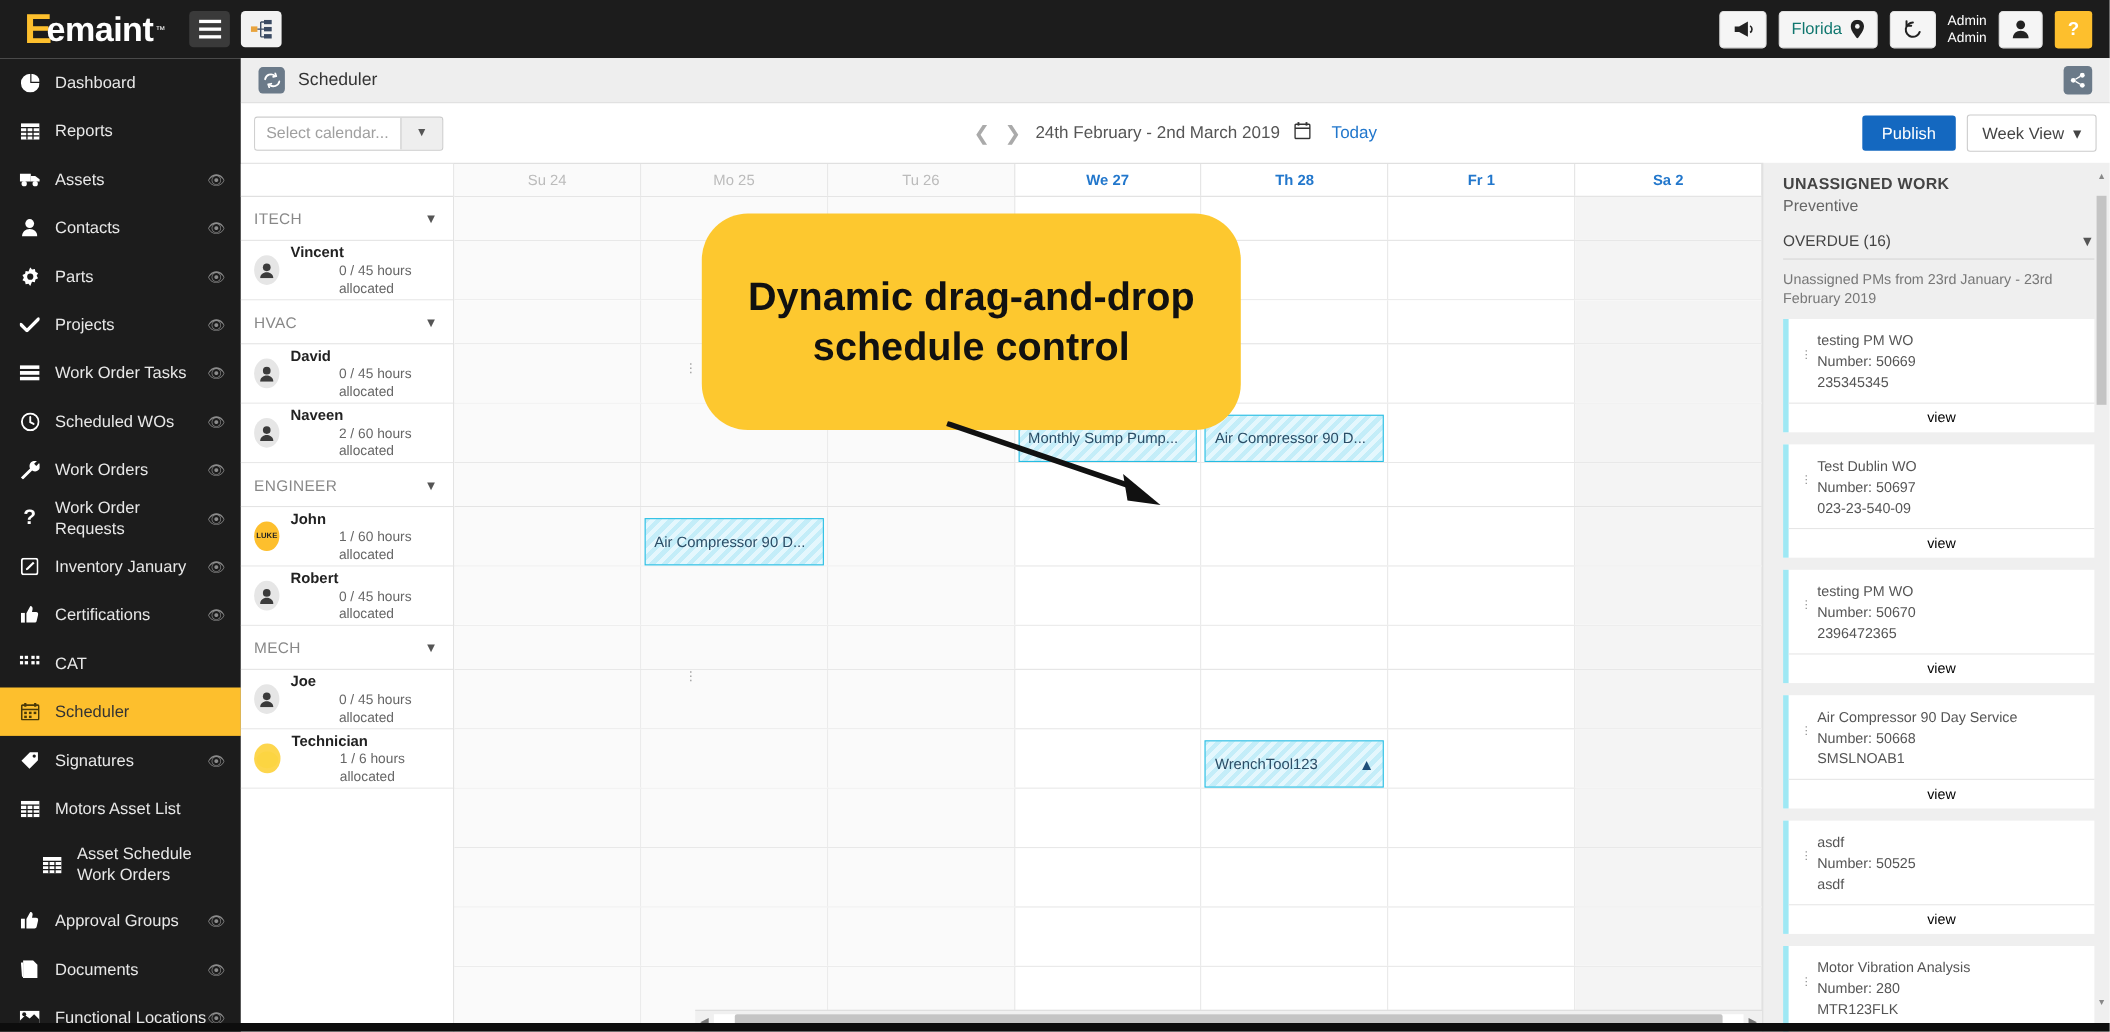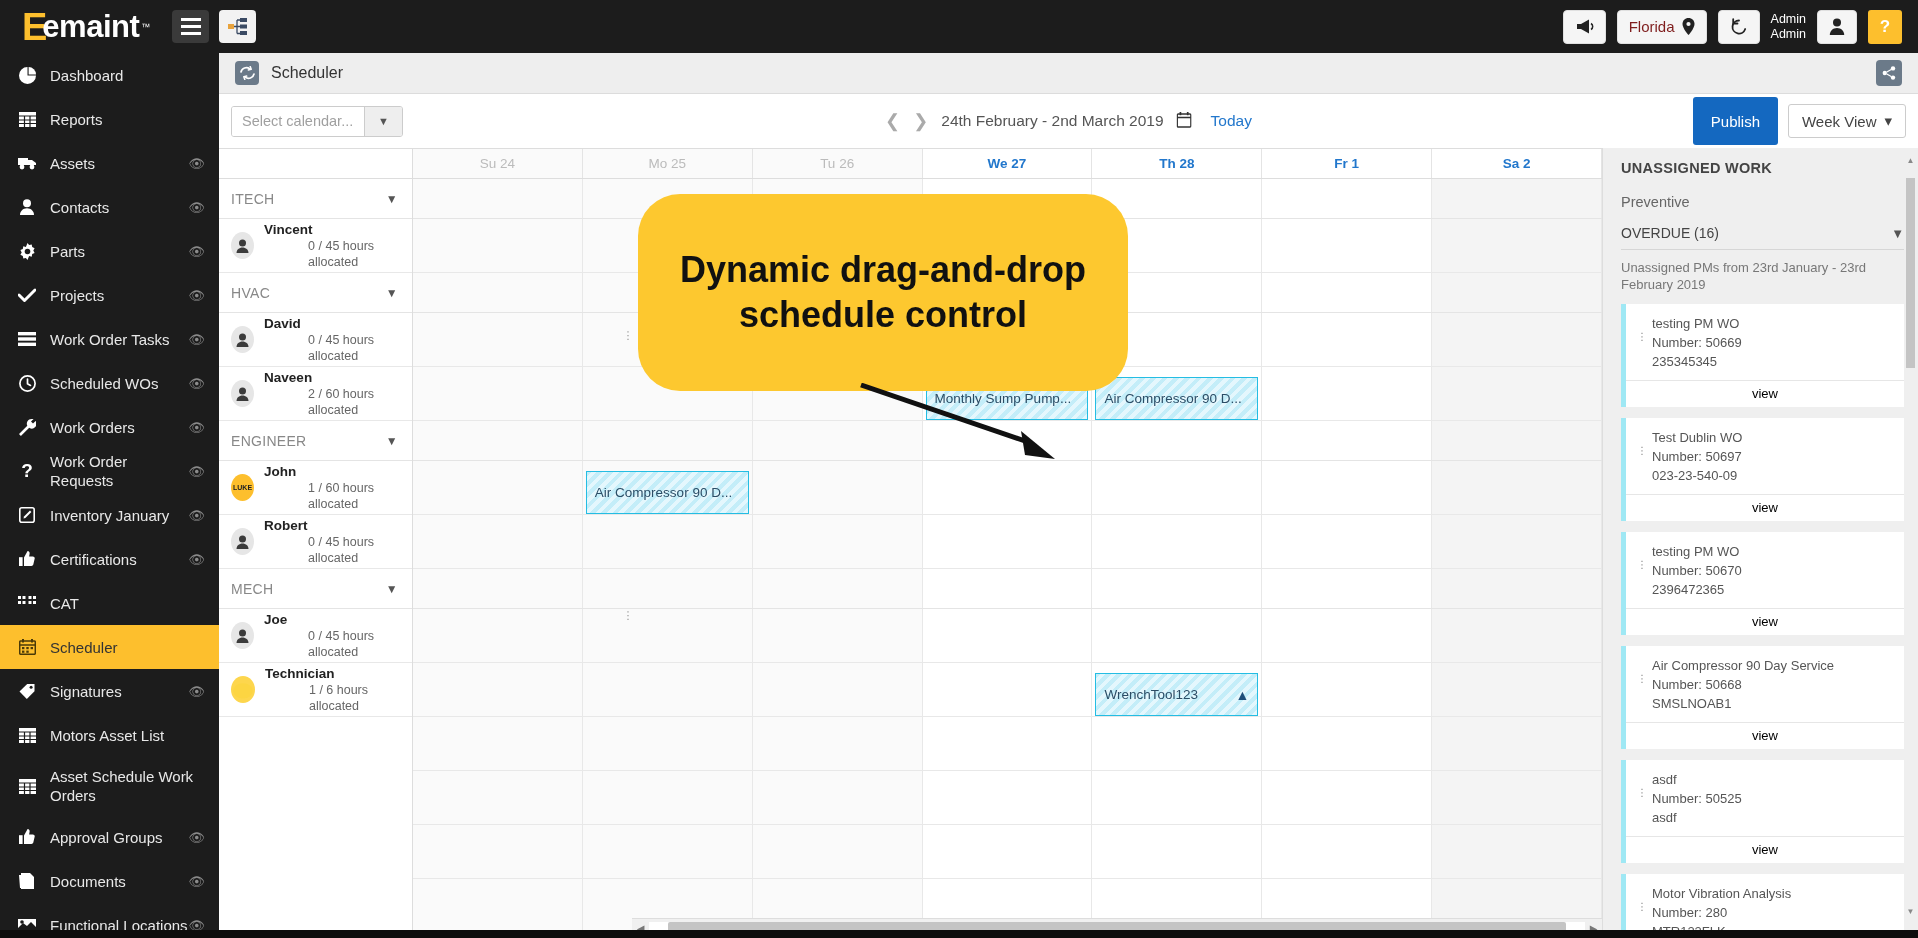--- a/index.html
+++ b/index.html
@@ -36,41 +36,41 @@
     border-radius: 4px; display: flex; align-items: center; justify-content: center;
     cursor: pointer;
   }
   .topbar-right {
     margin-left: auto; display: flex; align-items: center; gap: 11px; padding-right: 16px;
   }
   .tb-btn {
     background: #f5f5f5; border: 1px solid #e0e0e0; border-radius: 4px;
     height: 34px; min-width: 36px; display: flex; align-items: center;
     justify-content: flex-start; gap: 7px; padding: 12px 11px; cursor: pointer;
-    font-size: 15px; color: #7f1d1d;
+    font-size: 15px; color: #0f766e;
   }
   .user-name {
     color: #fff; font-size: 12.5px; line-height: 15px; text-align: center;
   }
   .help-btn {
     background: #fdbf2d; color: #fff; font-weight: bold; font-size: 17px;
     width: 34px; height: 34px; border-radius: 3px; display:flex;
     align-items:center; justify-content:center; cursor: pointer;
   }
 
   
   .sidebar {
     position: absolute; top: 53px; left: 0; width: 219px; height: 885px;
     background: #1c1c1c; overflow: hidden;
   }
   .nav-item {
     height: 44px; display: flex; align-items: center; padding: 0 14px;
     color: #e8e8e8; font-size: 15px; cursor: pointer; position: relative;
   }
-  .nav-item.two-line { height: 58px; }
+  .nav-item.two-line { height: 58px; margin-left: 20px; }
   .nav-item.active { background: #fdbf2d; color: #333; }
   .nav-ic {
     width: 26px; min-width: 26px; margin-right: 10px; display: flex;
     align-items: center; justify-content: center; font-size: 16px;
   }
   .nav-label { flex: 1; line-height: 19px; }
   .eye {
     opacity: 0.55; font-size: 13px; margin-left: auto;
   }
 
@@ -117,21 +117,21 @@
     position: absolute; left: 50%; transform: translateX(-50%);
     display: flex; align-items: center; gap: 13px;
   }
   .nav-arrow { color: #aaa; font-size: 18px; cursor: pointer; }
   .date-range { font-size: 15.5px; color: #555; white-space: nowrap; }
   .cal-ic { color: #444; font-size: 15px; cursor: pointer; }
   .today-link { color: #2277cc; font-size: 15.5px; cursor: pointer; margin-left: 6px; }
   .tb-right { margin-left: auto; display: flex; align-items: center; gap: 10px; }
   .publish-btn {
     background: #1468c0; color: #fff; border: none; border-radius: 3px;
-    height: 48px; padding: 0 18px; font-size: 15px; cursor: pointer;
+    height: 32px; padding: 0 18px; font-size: 15px; cursor: pointer;
     font-family: inherit;
   }
   .weekview-btn {
     background: #fff; border: 1px solid #ccc; border-radius: 3px;
     height: 32px; padding: 16px 13px; font-size: 15px; color: #444;
     cursor: pointer; display: flex; align-items: center; gap: 8px;
     font-family: inherit;
   }
 
   
@@ -218,21 +218,21 @@
     line-height: 4px; z-index: 20;
   }
 
   
   .right-panel {
     position: absolute; top: 95px; right: 0; width: 316px; bottom: 0;
     background: #efefef; border-left: 1px solid #ddd; overflow: hidden;
   }
   .rp-inner { padding: 12px 14px 0 18px; height: 100%; overflow: hidden;}
   .rp-title { font-size: 14.5px; font-weight: bold; color: #444; letter-spacing: .3px;}
-  .rp-sub { font-size: 14.5px; color: #666; margin-top: 18px; }
+  .rp-sub { font-size: 14.5px; color: #666; margin-top: 4px; }
   .rp-overdue {
     display: flex; align-items: center; justify-content: space-between;
     margin-top: 15px; padding-bottom: 8px; border-bottom: 1px solid #d6d6d6;
     font-size: 14px; color: #444; cursor: pointer;
   }
   .rp-overdue .chev { font-size: 13px; color: #555; }
   .rp-note { font-size: 13px; color: #777; margin-top: 9px; line-height: 17px; }
   .wo-card {
     background: #fff; border-left: 5px solid #9fe8f4; margin-top: 11px;
     position: relative;

